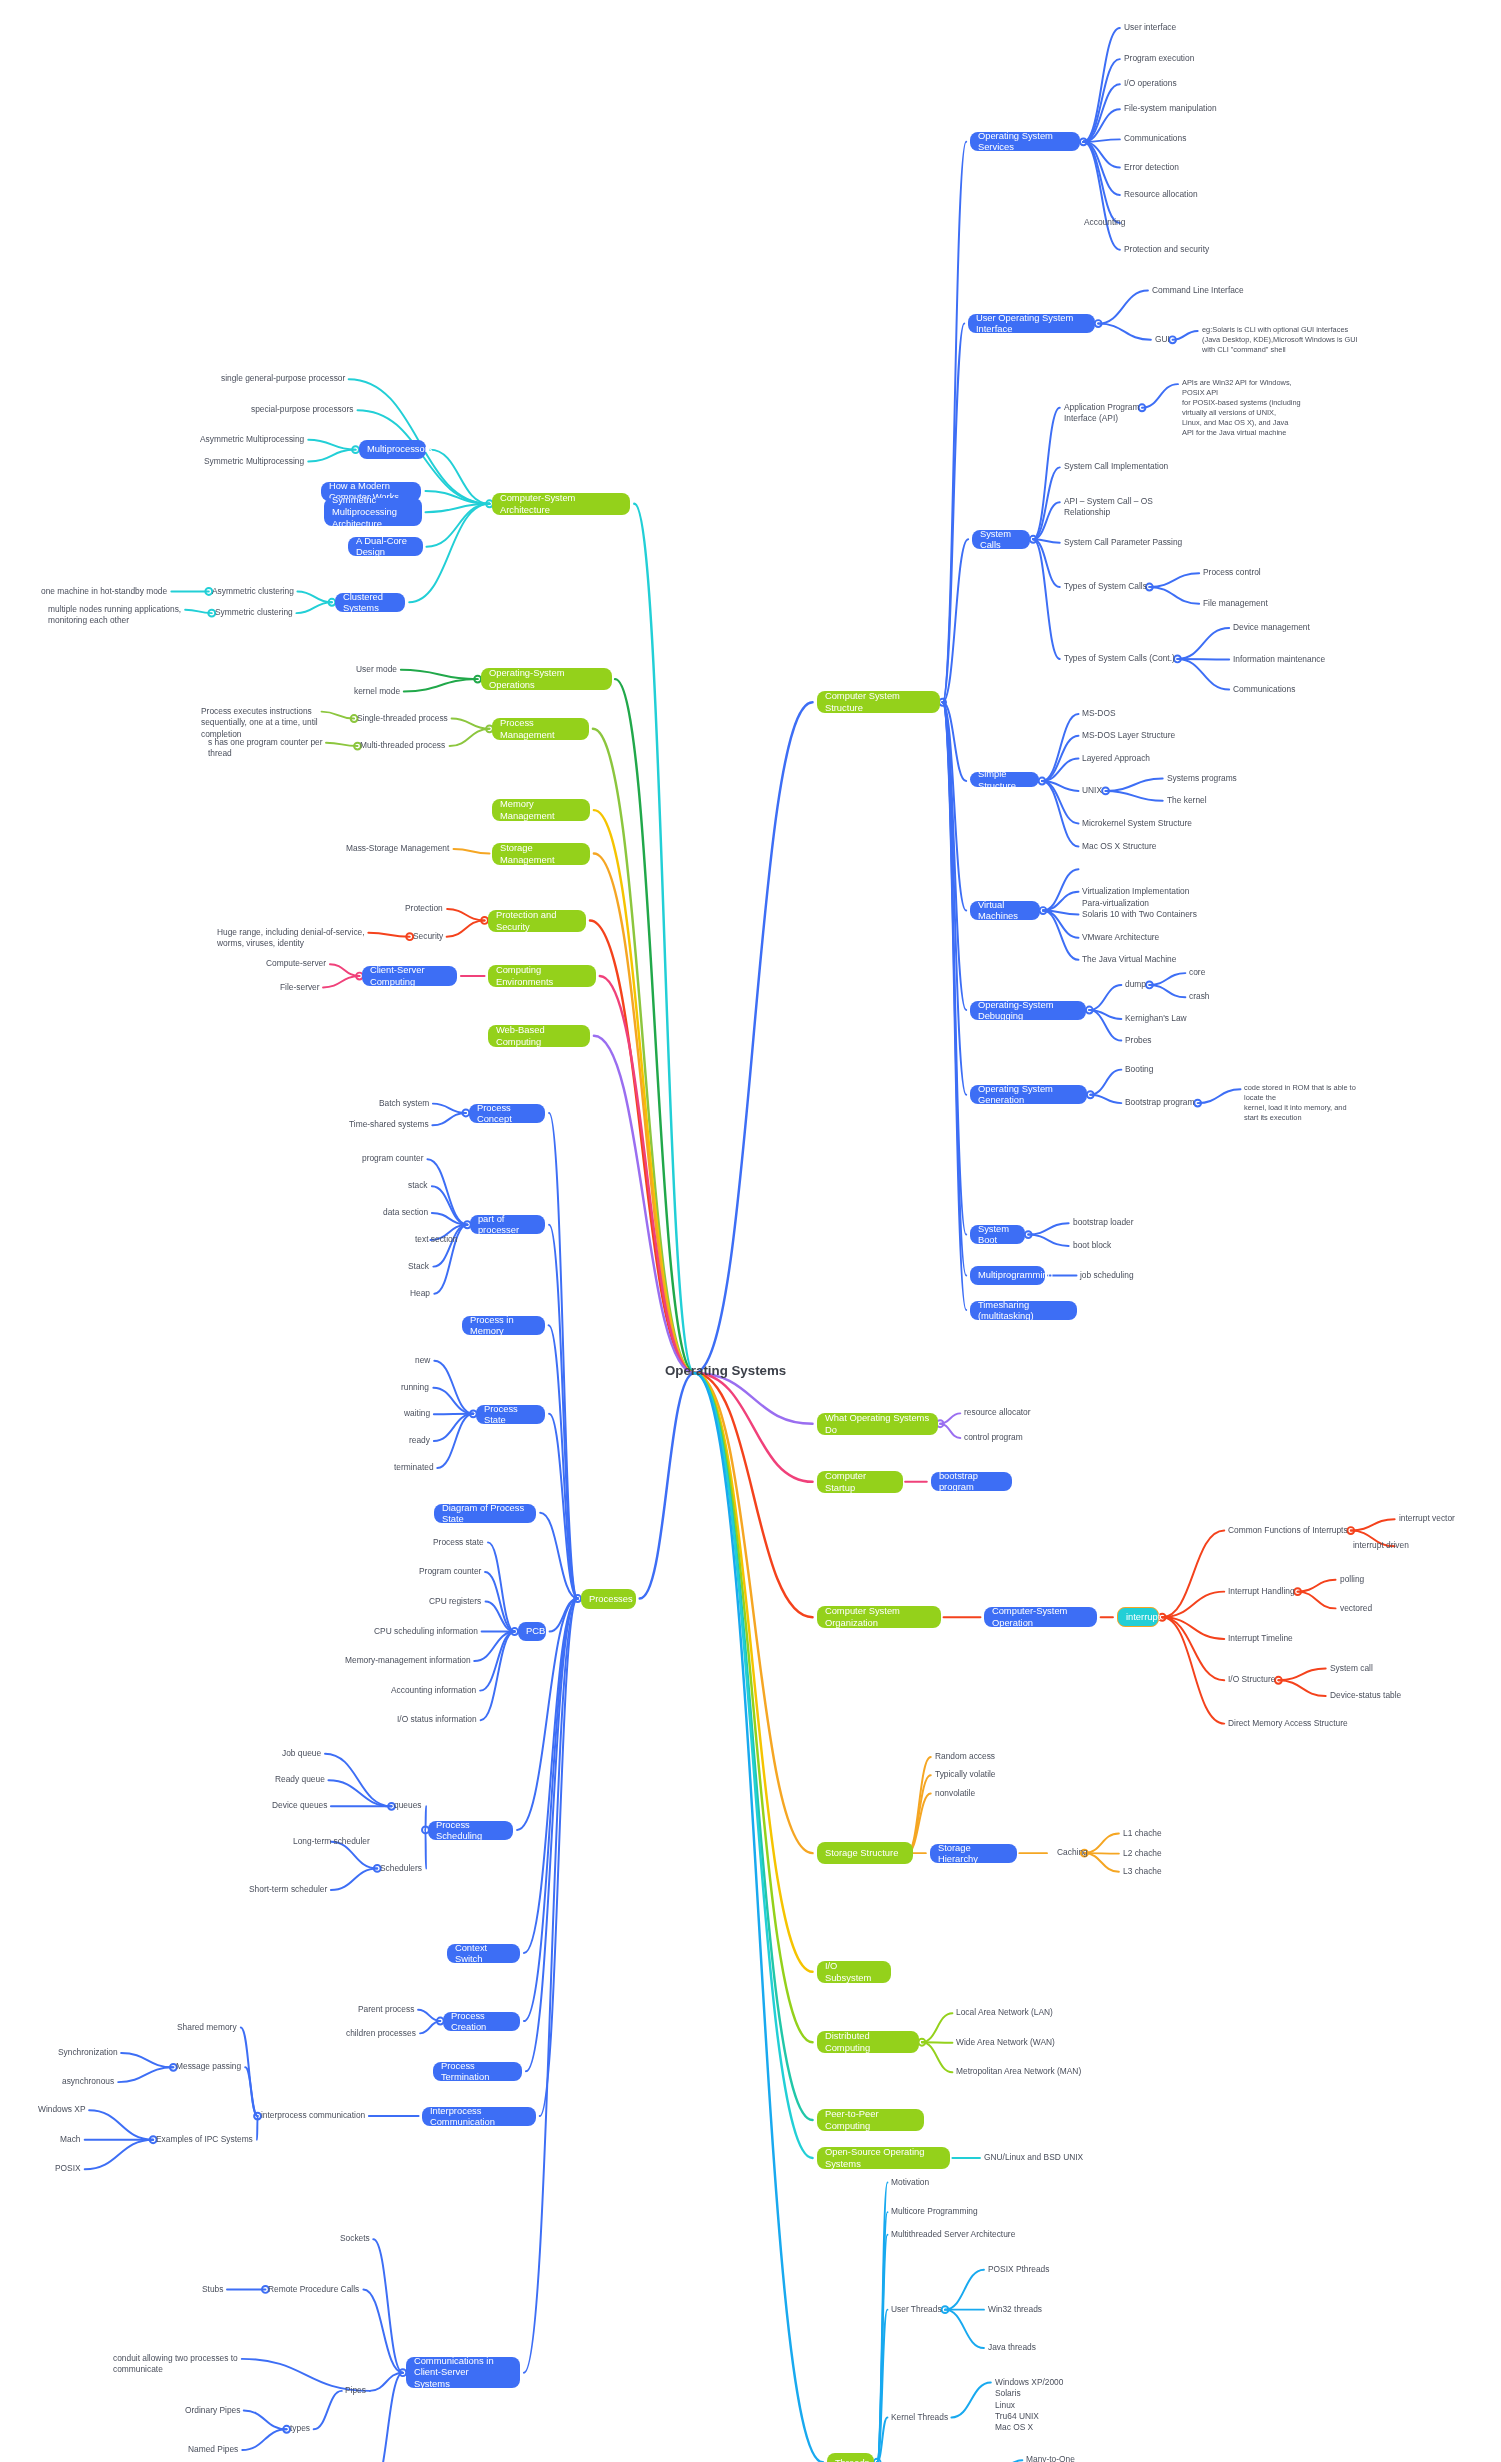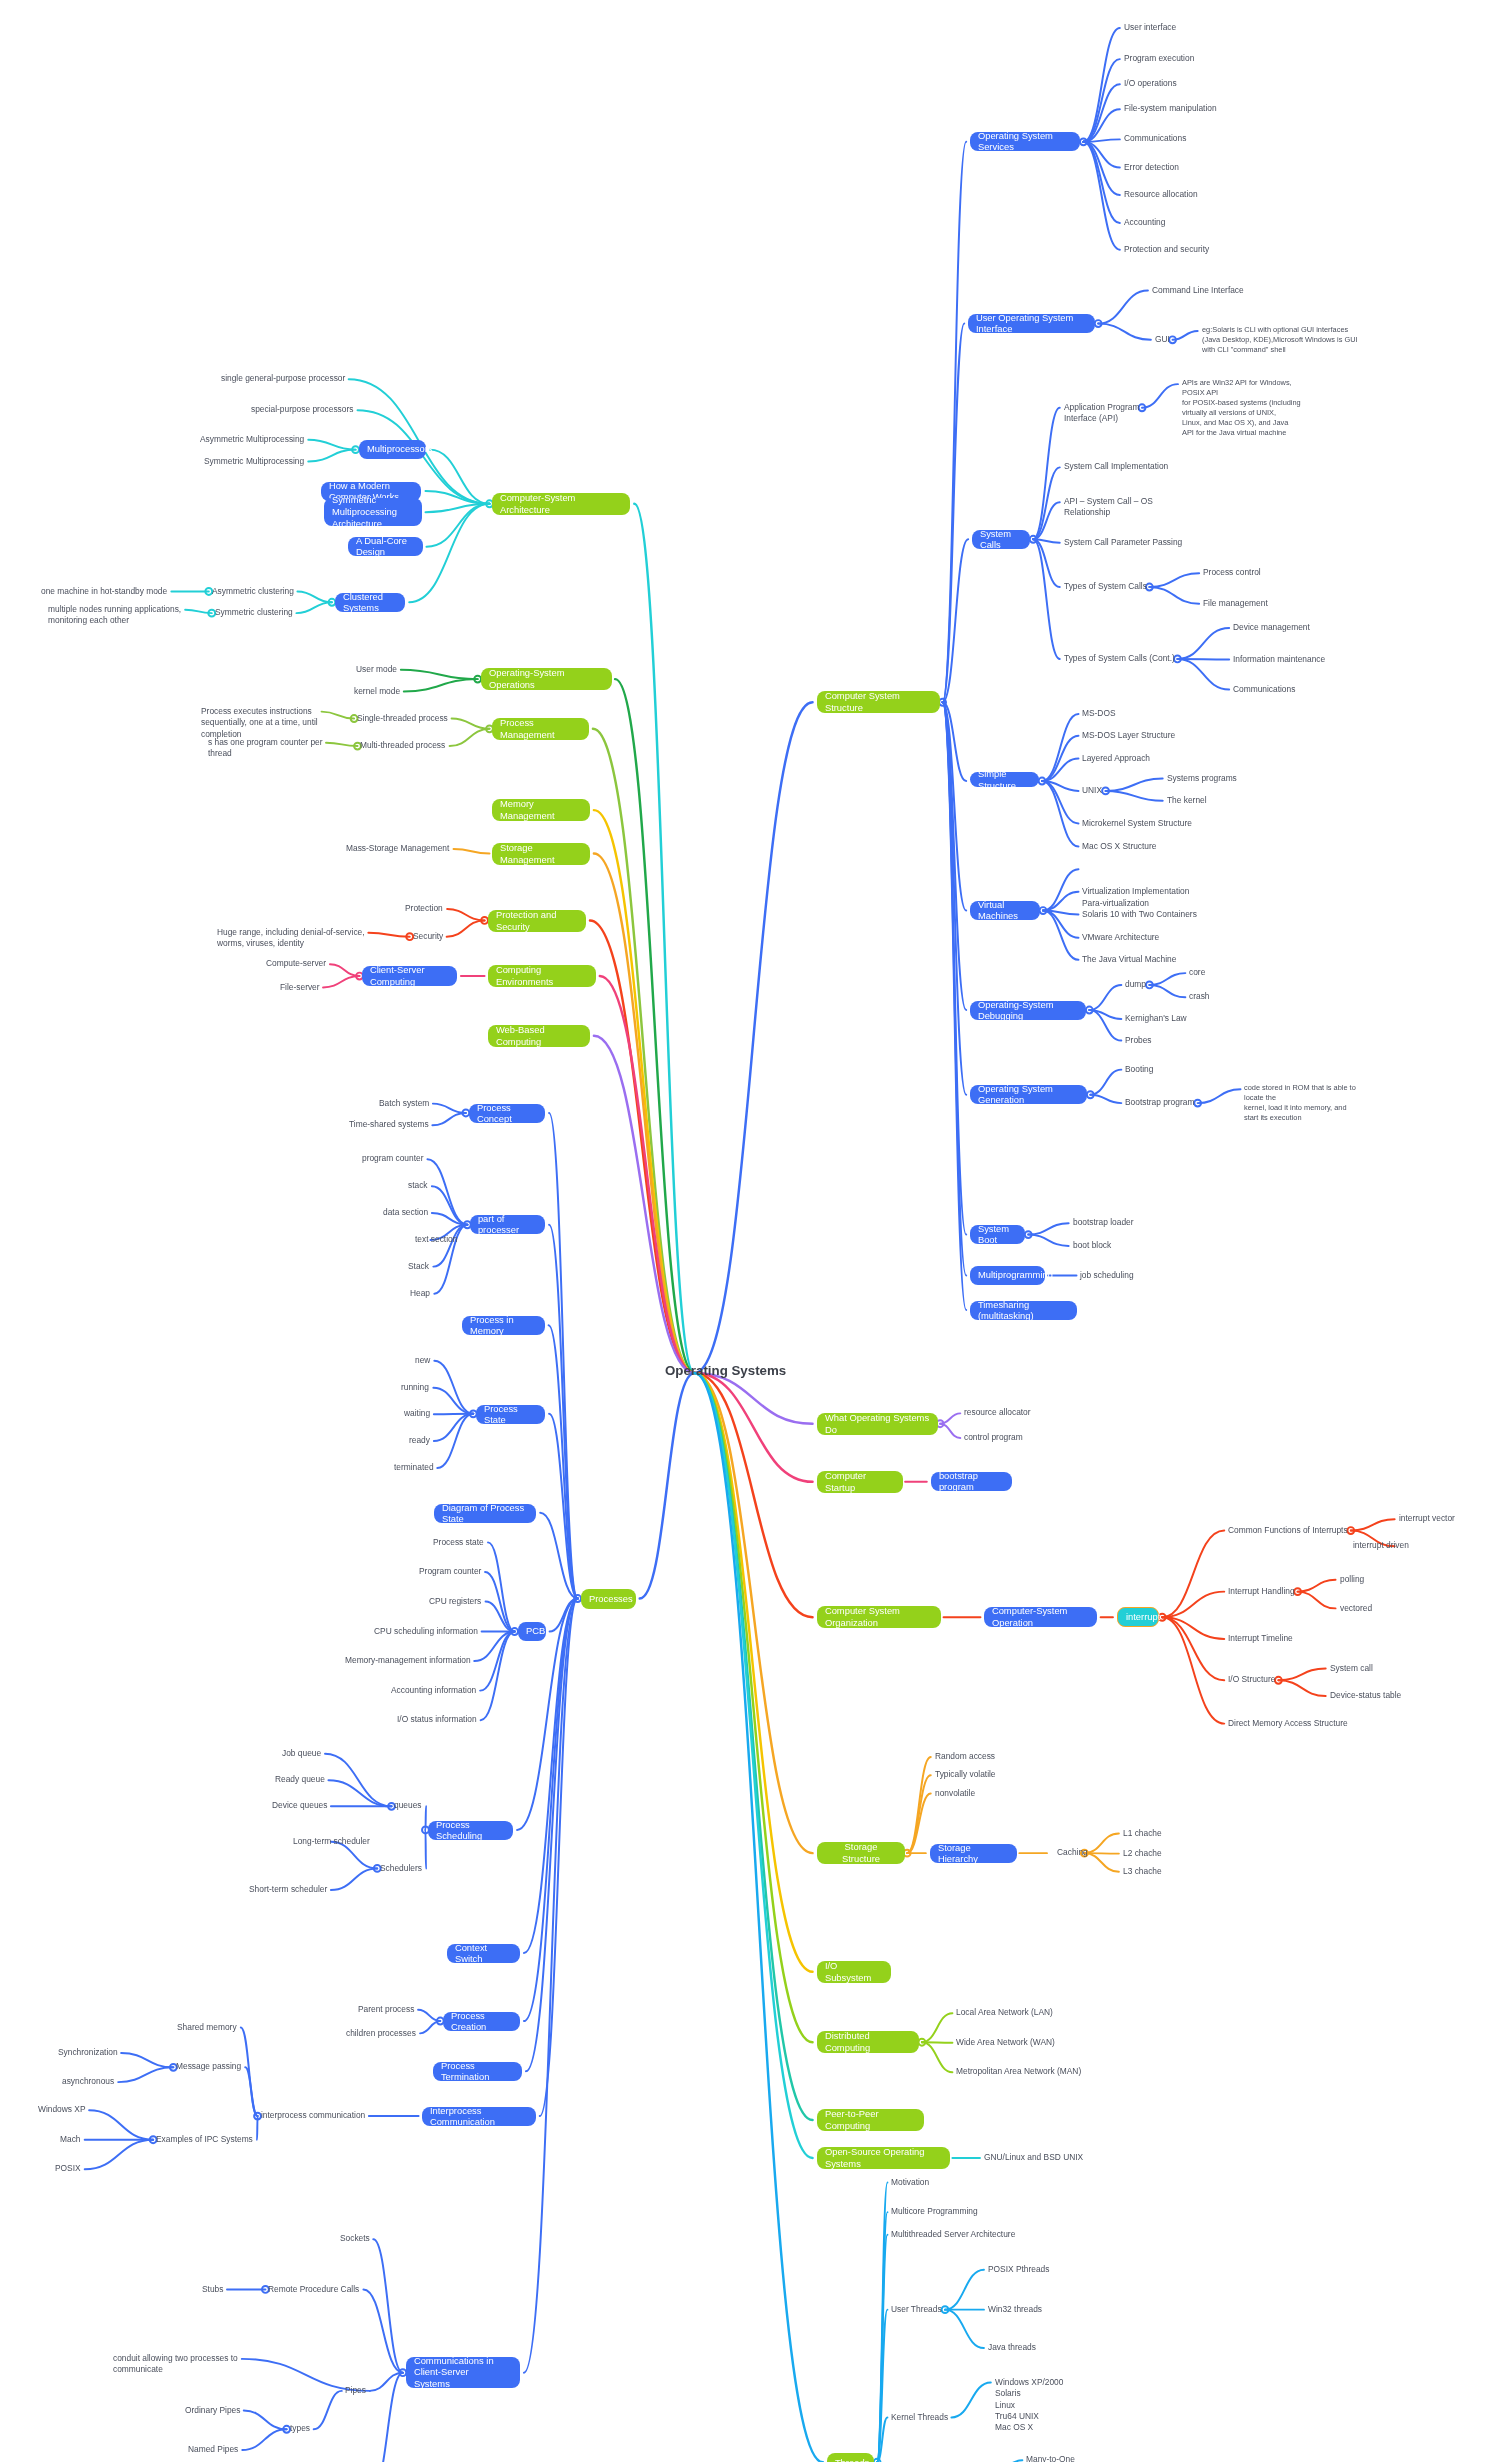--- a/index.html
+++ b/index.html
@@ -393,21 +393,21 @@
       <div class="leaf" style="left: 188px; top: 2444px;">Named Pipes</div>
       <div class="node green" style="left: 817px; top: 691px; width: 123px; height: 21.7px;">Computer System Structure</div>
       <div class="node blue" style="left: 970px; top: 132px; width: 110px; height: 18.7px;">Operating System Services</div>
       <div class="leaf" style="left: 1124px; top: 22px;">User interface</div>
       <div class="leaf" style="left: 1124px; top: 53px;">Program execution</div>
       <div class="leaf" style="left: 1124px; top: 78px;">I/O operations</div>
       <div class="leaf" style="left: 1124px; top: 103px;">File-system manipulation</div>
       <div class="leaf" style="left: 1124px; top: 133px;">Communications</div>
       <div class="leaf" style="left: 1124px; top: 162px;">Error detection</div>
       <div class="leaf" style="left: 1124px; top: 189px;">Resource allocation</div>
-      <div class="leaf" style="left: 1124px; top: 217px; text-align: right;">Accounting</div>
+      <div class="leaf" style="left: 1084px; top: 217px; text-align: right;">Accounting</div>
       <div class="leaf" style="left: 1124px; top: 244px;">Protection and security</div>
       <div class="node blue" style="left: 968px; top: 314px; width: 127px; height: 18.7px;">User Operating System Interface</div>
       <div class="leaf" style="left: 1152px; top: 285px;">Command Line Interface</div>
       <div class="leaf" style="left: 1155px; top: 334px;">GUI</div>
       <div class="leaf small" style="left: 1202px; top: 325px;">eg:Solaris is CLI with optional GUI interfaces
 (Java Desktop, KDE),Microsoft Windows is GUI
 with CLI "command" shell</div>
       <div class="node blue" style="left: 972px; top: 530px; width: 58px; height: 18.7px;">System Calls</div>
       <div class="leaf" style="left: 1064px; top: 402px;">Application Program
 Interface (API)</div>
@@ -474,21 +474,21 @@
       <div class="leaf" style="left: 1399px; top: 1513px;">interrupt vector</div>
       <div class="leaf" style="left: 1353px; top: 1540px;">interrupt driven</div>
       <div class="leaf" style="left: 1228px; top: 1586px;">Interrupt Handling</div>
       <div class="leaf" style="left: 1340px; top: 1574px;">polling</div>
       <div class="leaf" style="left: 1340px; top: 1603px;">vectored</div>
       <div class="leaf" style="left: 1228px; top: 1633px;">Interrupt Timeline</div>
       <div class="leaf" style="left: 1228px; top: 1674px;">I/O Structure</div>
       <div class="leaf" style="left: 1330px; top: 1663px;">System call</div>
       <div class="leaf" style="left: 1330px; top: 1690px;">Device-status table</div>
       <div class="leaf" style="left: 1228px; top: 1718px;">Direct Memory Access Structure</div>
-      <div class="node green" style="left: 817px; top: 1842px; width: 88px; height: 21.7px; text-align: center;">Storage Structure</div>
+      <div class="node green" style="left: 817px; top: 1842px; width: 96px; height: 21.7px;">Storage Structure</div>
       <div class="leaf" style="left: 935px; top: 1751px;">Random access</div>
       <div class="leaf" style="left: 935px; top: 1769px;">Typically volatile</div>
       <div class="leaf" style="left: 935px; top: 1788px;">nonvolatile</div>
       <div class="node blue" style="left: 930px; top: 1844px; width: 87px; height: 18.7px;">Storage Hierarchy</div>
       <div class="leaf" style="left: 1057px; top: 1847px;">Caching</div>
       <div class="leaf" style="left: 1123px; top: 1828px;">L1 chache</div>
       <div class="leaf" style="left: 1123px; top: 1848px;">L2 chache</div>
       <div class="leaf" style="left: 1123px; top: 1866px;">L3 chache</div>
       <div class="node green" style="left: 817px; top: 1961px; width: 74px; height: 21.7px;">I/O Subsystem</div>
       <div class="node green" style="left: 817px; top: 2031px; width: 102px; height: 21.7px;">Distributed Computing</div>

